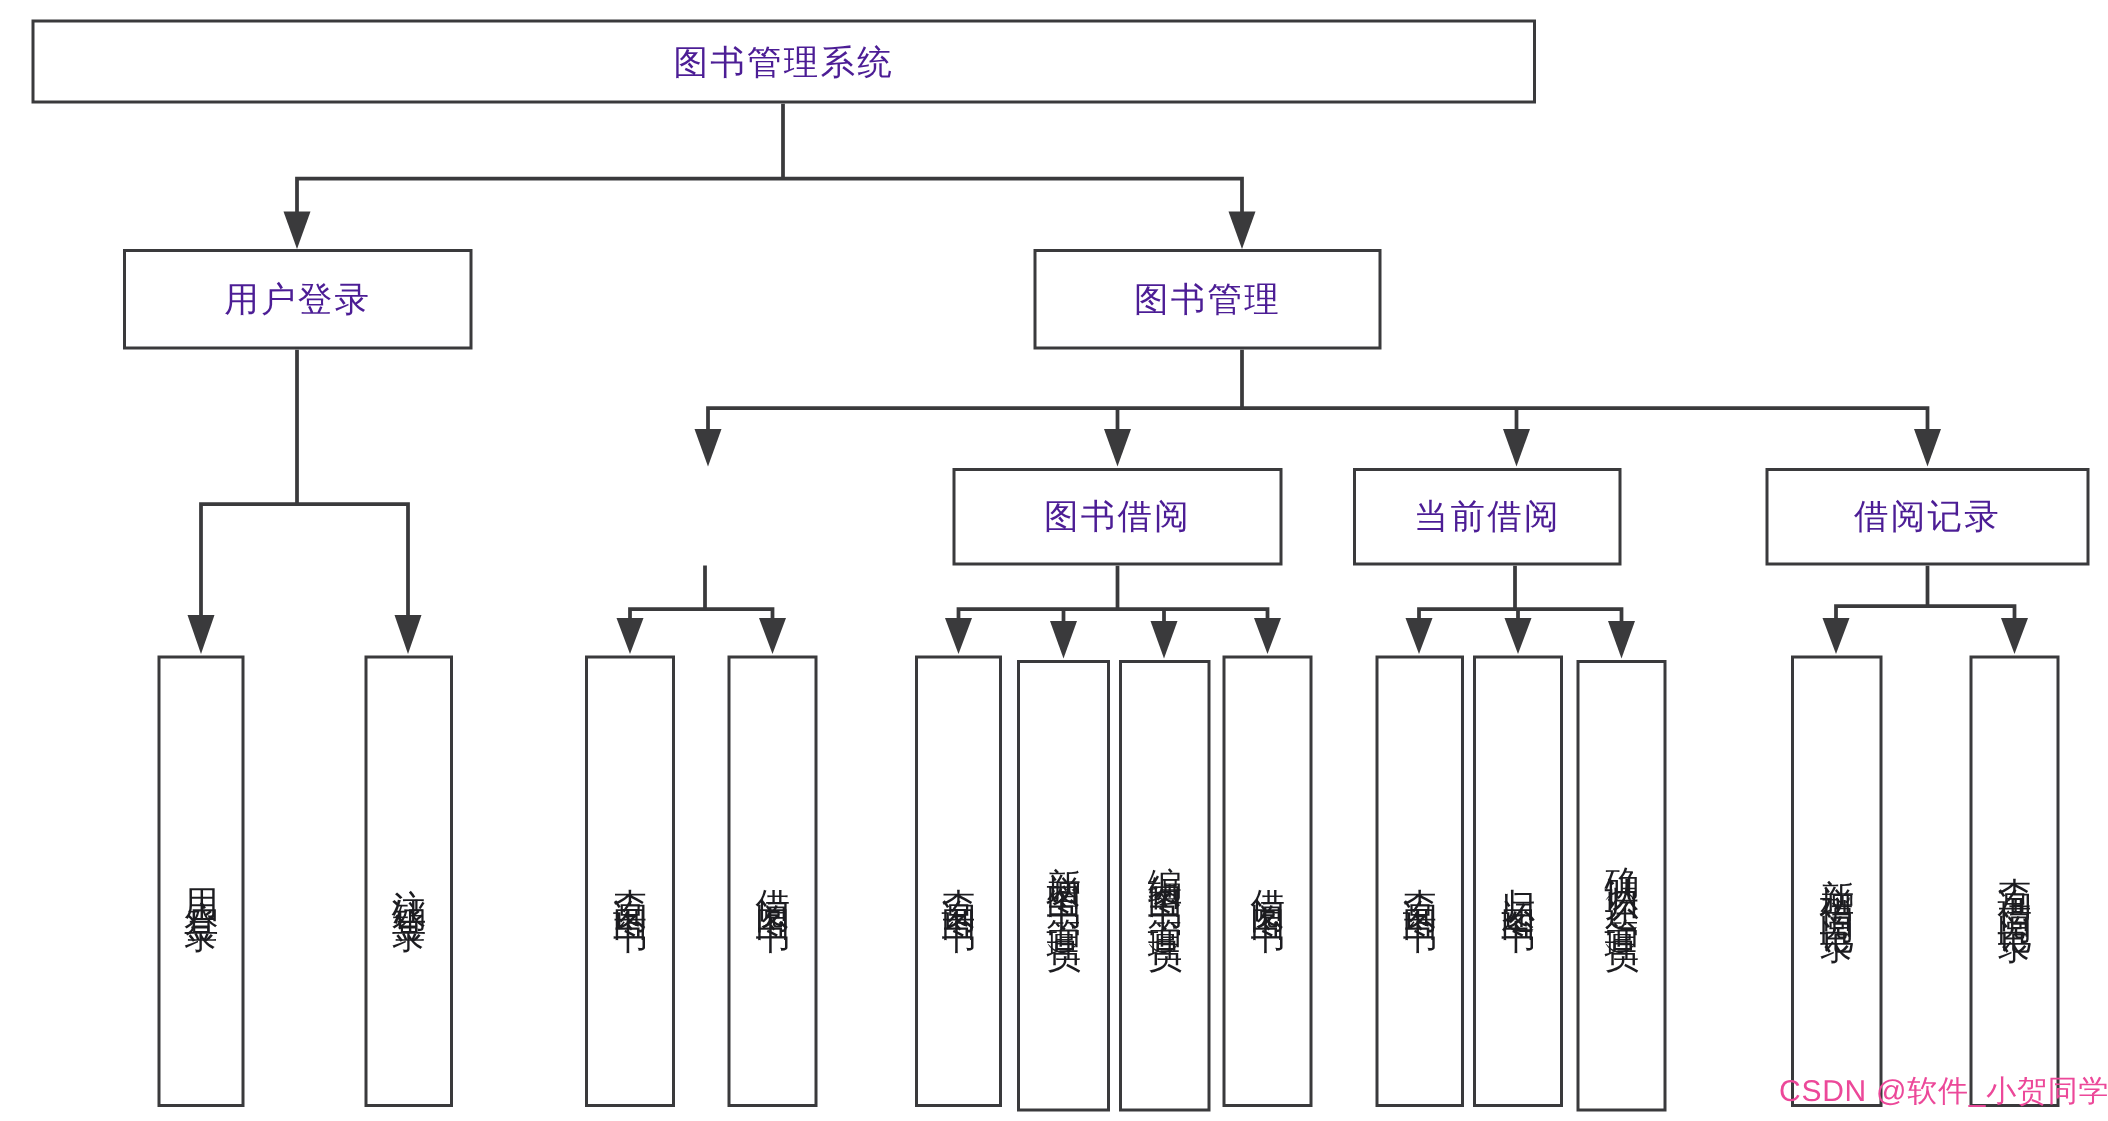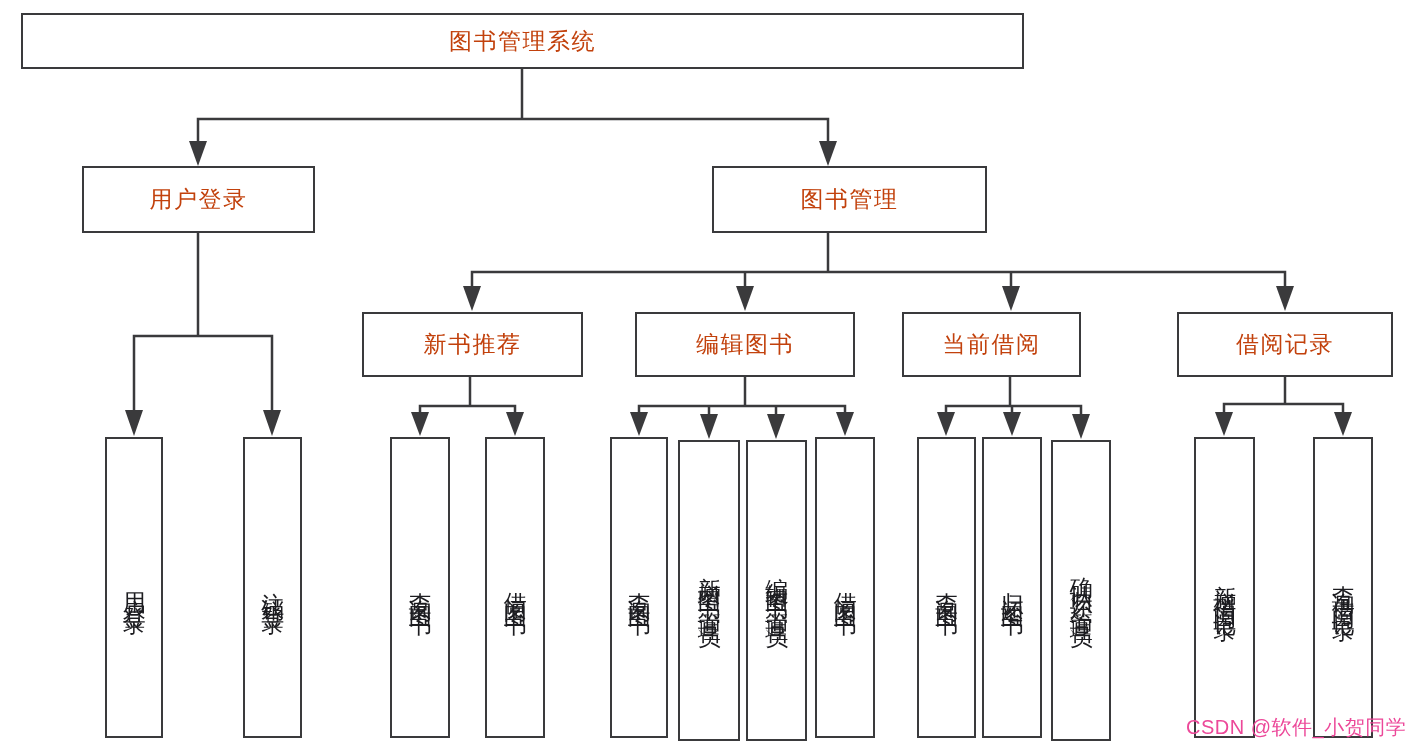--- a/index.html
+++ b/index.html
@@ -15,21 +15,21 @@
     position:absolute;
     box-sizing:border-box;
     background:#ffffff;
     border:2.5px solid #3a3a3c;
     display:flex;
     align-items:center;
     justify-content:center;
   }
   .h-label{
     font-size:23px;
-    color:#c2410c;
+    color:#4c1d95;
     letter-spacing:1.5px;
     white-space:nowrap;
   }
   .v-label{
     writing-mode:vertical-rl;
     font-size:23px;
     color:#1c1c20;
     letter-spacing:7px;
     line-height:1.1;
     white-space:nowrap;
@@ -100,29 +100,26 @@
     </g>
   </svg>
 
   <div class="node" style="left:21px;top:13px;width:1003px;height:56px">
     <span class="h-label">图书管理系统</span>
   </div>
 
   <div class="node" style="left:82px;top:166px;width:233px;height:67px">
     <span class="h-label">用户登录</span>
   </div>
-  <div class="node" style="left:712px;top:166px;width:275px;height:67px">
+  <div class="node" style="left:689px;top:166px;width:232px;height:67px">
     <span class="h-label">图书管理</span>
   </div>
 
-  <div class="node" style="left:362px;top:312px;width:221px;height:65px">
-    <span class="h-label">新书推荐</span>
-  </div>
   <div class="node" style="left:635px;top:312px;width:220px;height:65px">
-    <span class="h-label">编辑图书</span>
+    <span class="h-label">图书借阅</span>
   </div>
   <div class="node" style="left:902px;top:312px;width:179px;height:65px">
     <span class="h-label">当前借阅</span>
   </div>
   <div class="node" style="left:1177px;top:312px;width:216px;height:65px">
     <span class="h-label">借阅记录</span>
   </div>
 
   <div class="node" style="left:105px;top:437px;width:58px;height:301px">
     <span class="v-label">用户登录</span>

